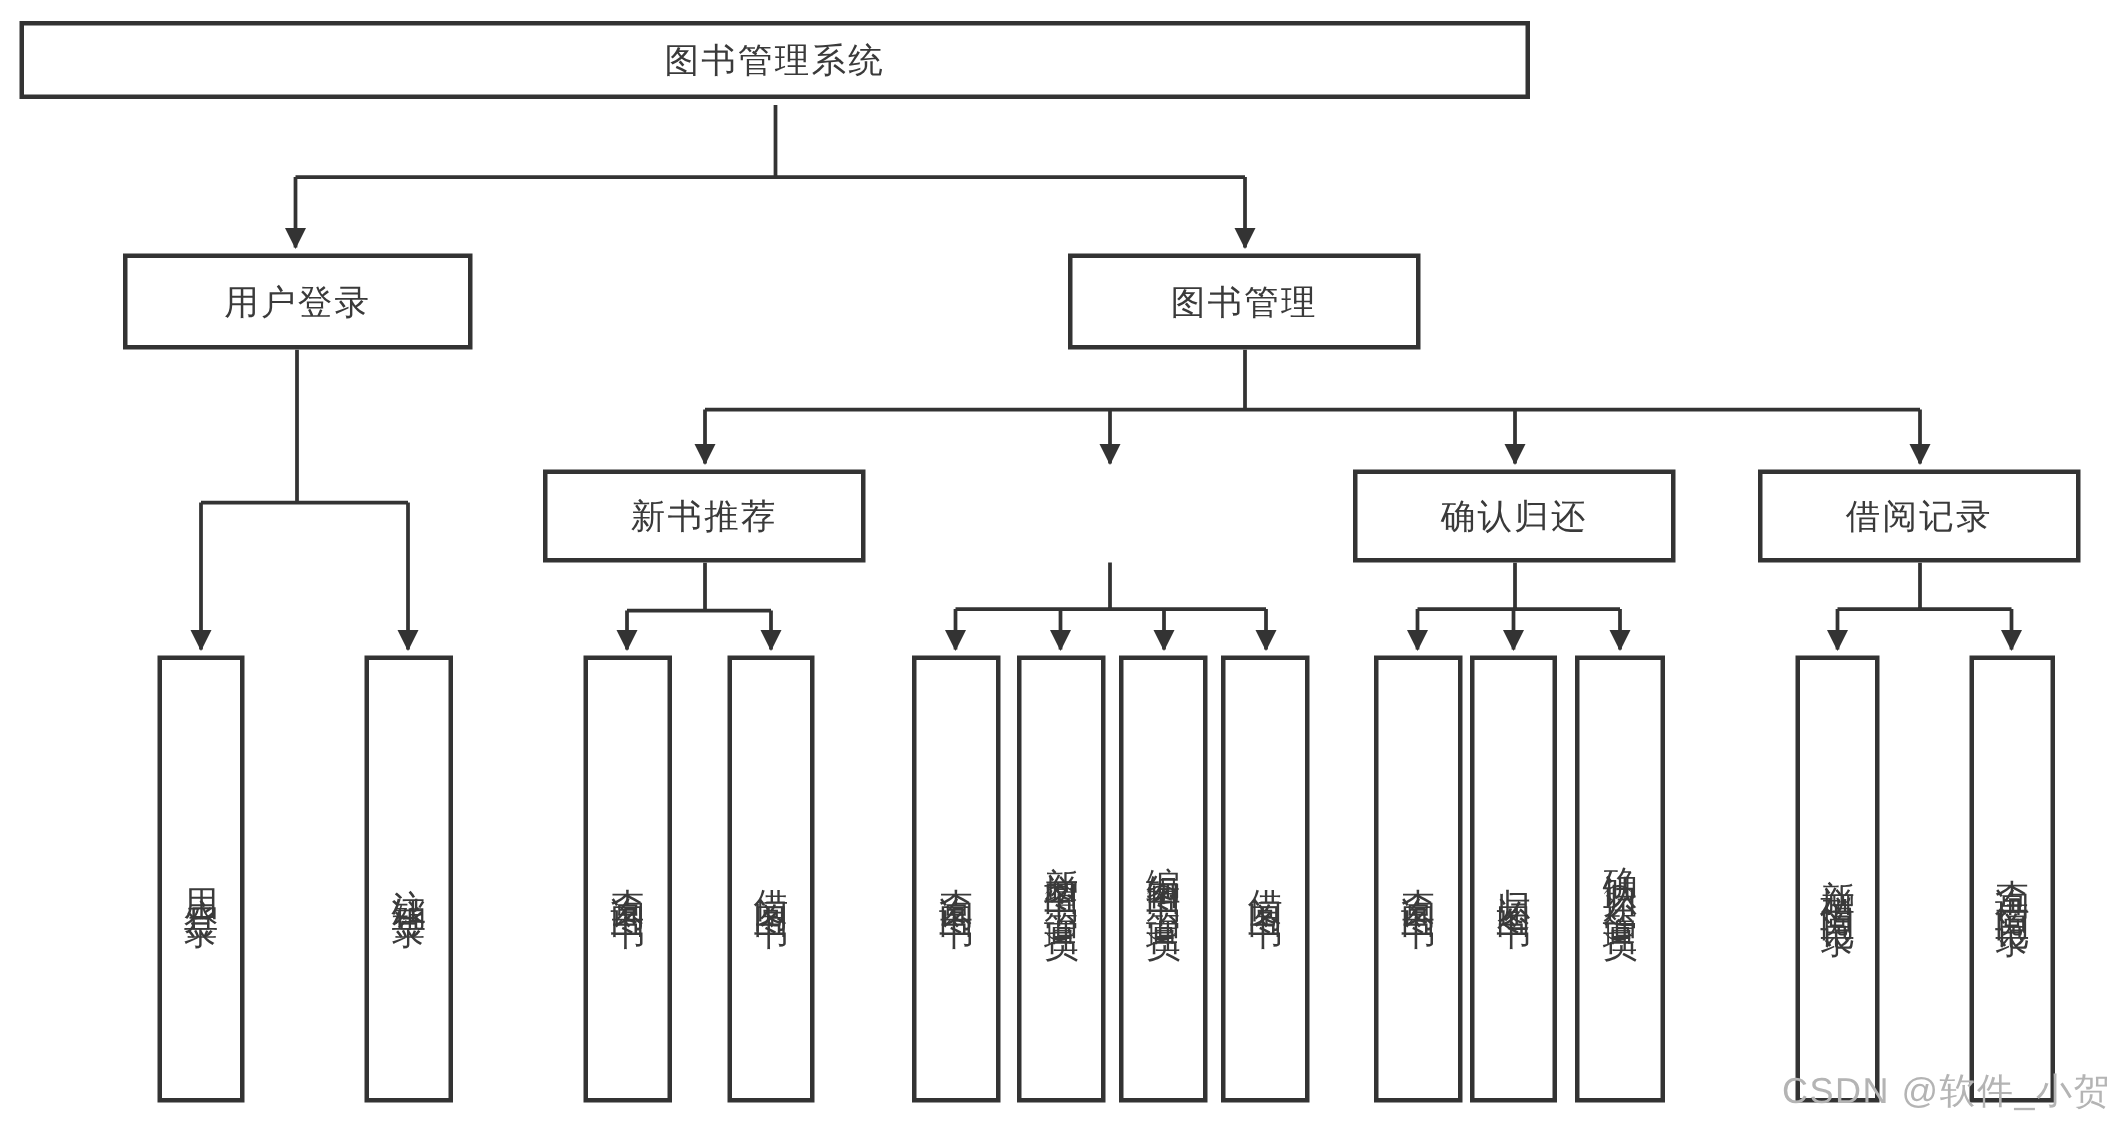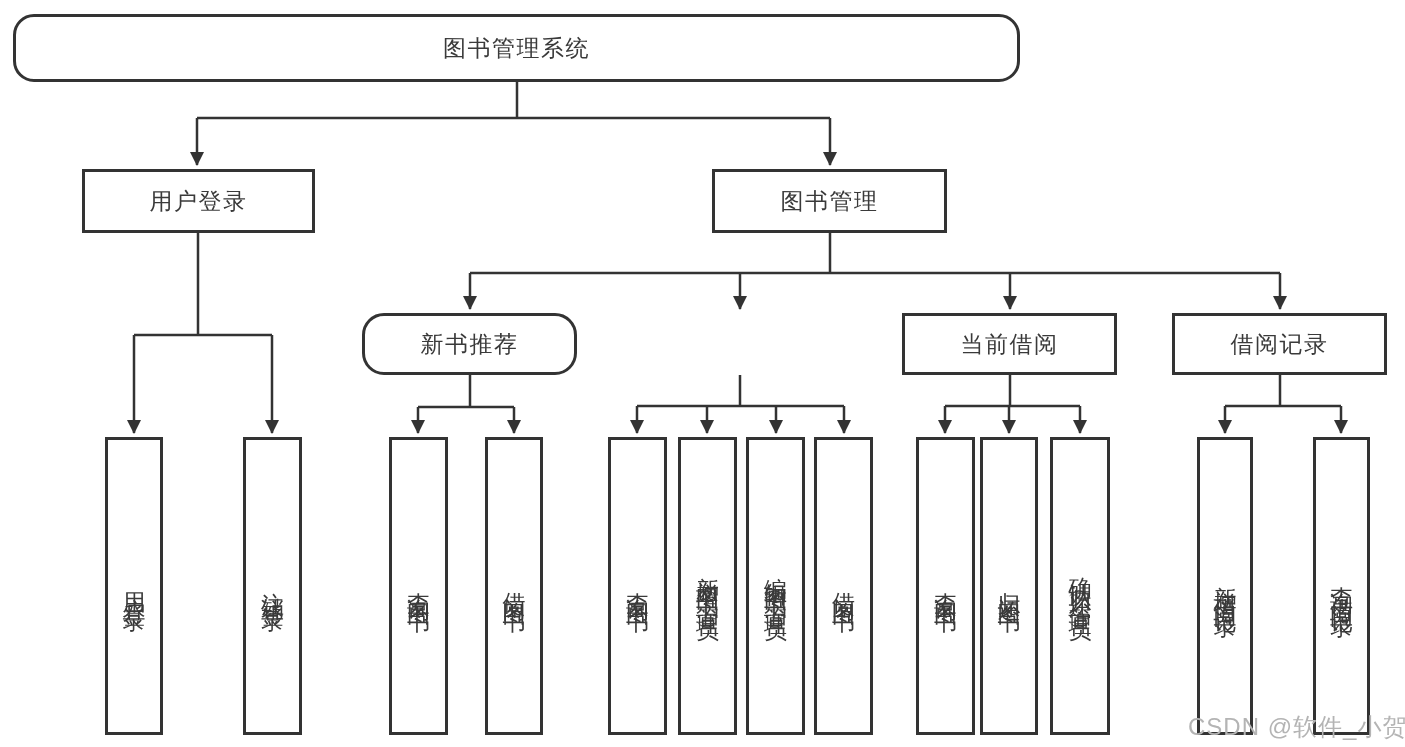--- a/index.html
+++ b/index.html
@@ -82,36 +82,36 @@
       <path d="M945,406 V433" marker-end="url(#arrow)"></path>
       <path d="M1009,406 V433" marker-end="url(#arrow)"></path>
       <path d="M1080,406 V433" marker-end="url(#arrow)"></path>
 
       <path d="M1280,375 V406 M1225,406 H1341"></path>
       <path d="M1225,406 V433" marker-end="url(#arrow)"></path>
       <path d="M1341,406 V433" marker-end="url(#arrow)"></path>
     </g>
   </svg>
 
-  <div class="node" style="left:13px;top:14px;width:1007px;height:68px;border-radius:21px;">
+  <div class="node" style="left:13px;top:14px;width:1007px;height:52px;">
     <span>图书管理系统</span>
   </div>
 
   <div class="node" style="left:82px;top:169px;width:233px;height:64px;">
     <span>用户登录</span>
   </div>
   <div class="node" style="left:712px;top:169px;width:235px;height:64px;text-align:center;">
     <span>图书管理</span>
   </div>
 
-  <div class="node" style="left:362px;top:313px;width:215px;height:62px;border-radius:22px;">
+  <div class="node" style="left:362px;top:313px;width:215px;height:62px;">
     <span>新书推荐</span>
   </div>
   <div class="node" style="left:902px;top:313px;width:215px;height:62px;">
-    <span>当前借阅</span>
+    <span>确认归还</span>
   </div>
   <div class="node" style="left:1172px;top:313px;width:215px;height:62px;">
     <span>借阅记录</span>
   </div>
 
   <div class="node leaf" style="left:105px;top:437px;width:58px;height:298px;">
     <span>用户登录</span>
   </div>
   <div class="node leaf" style="left:243px;top:437px;width:59px;height:298px;">
     <span>注销登录</span>

